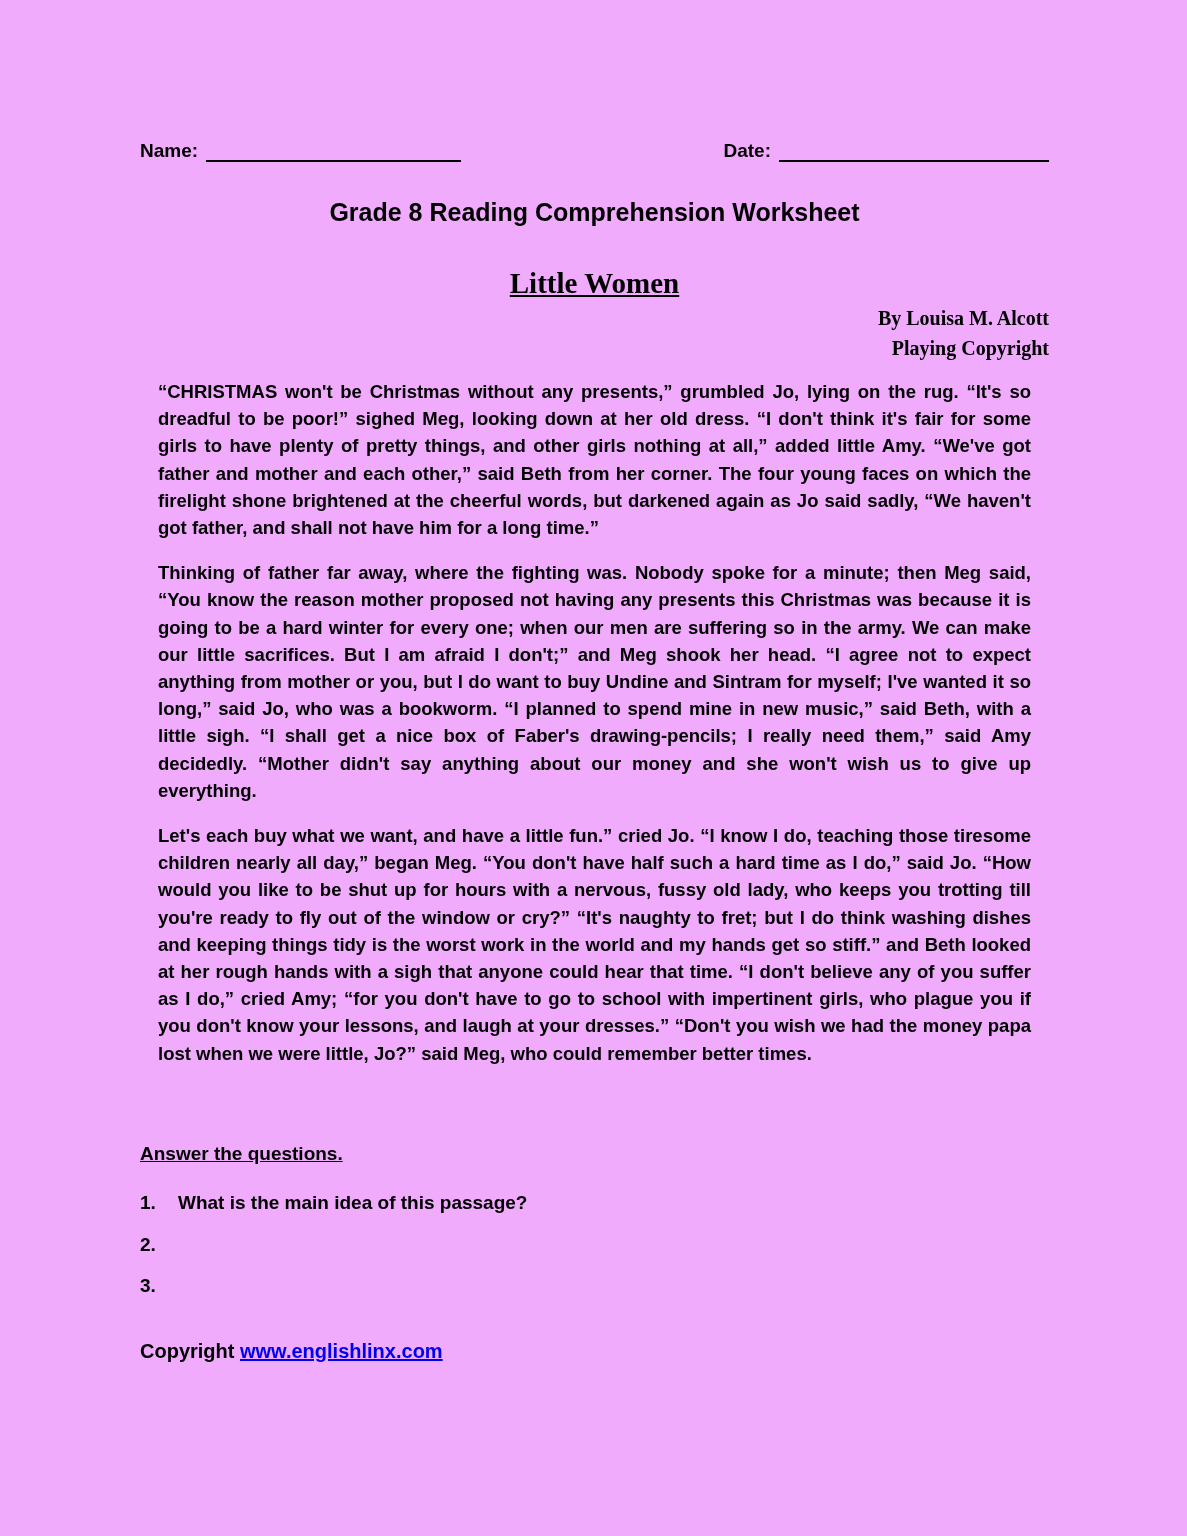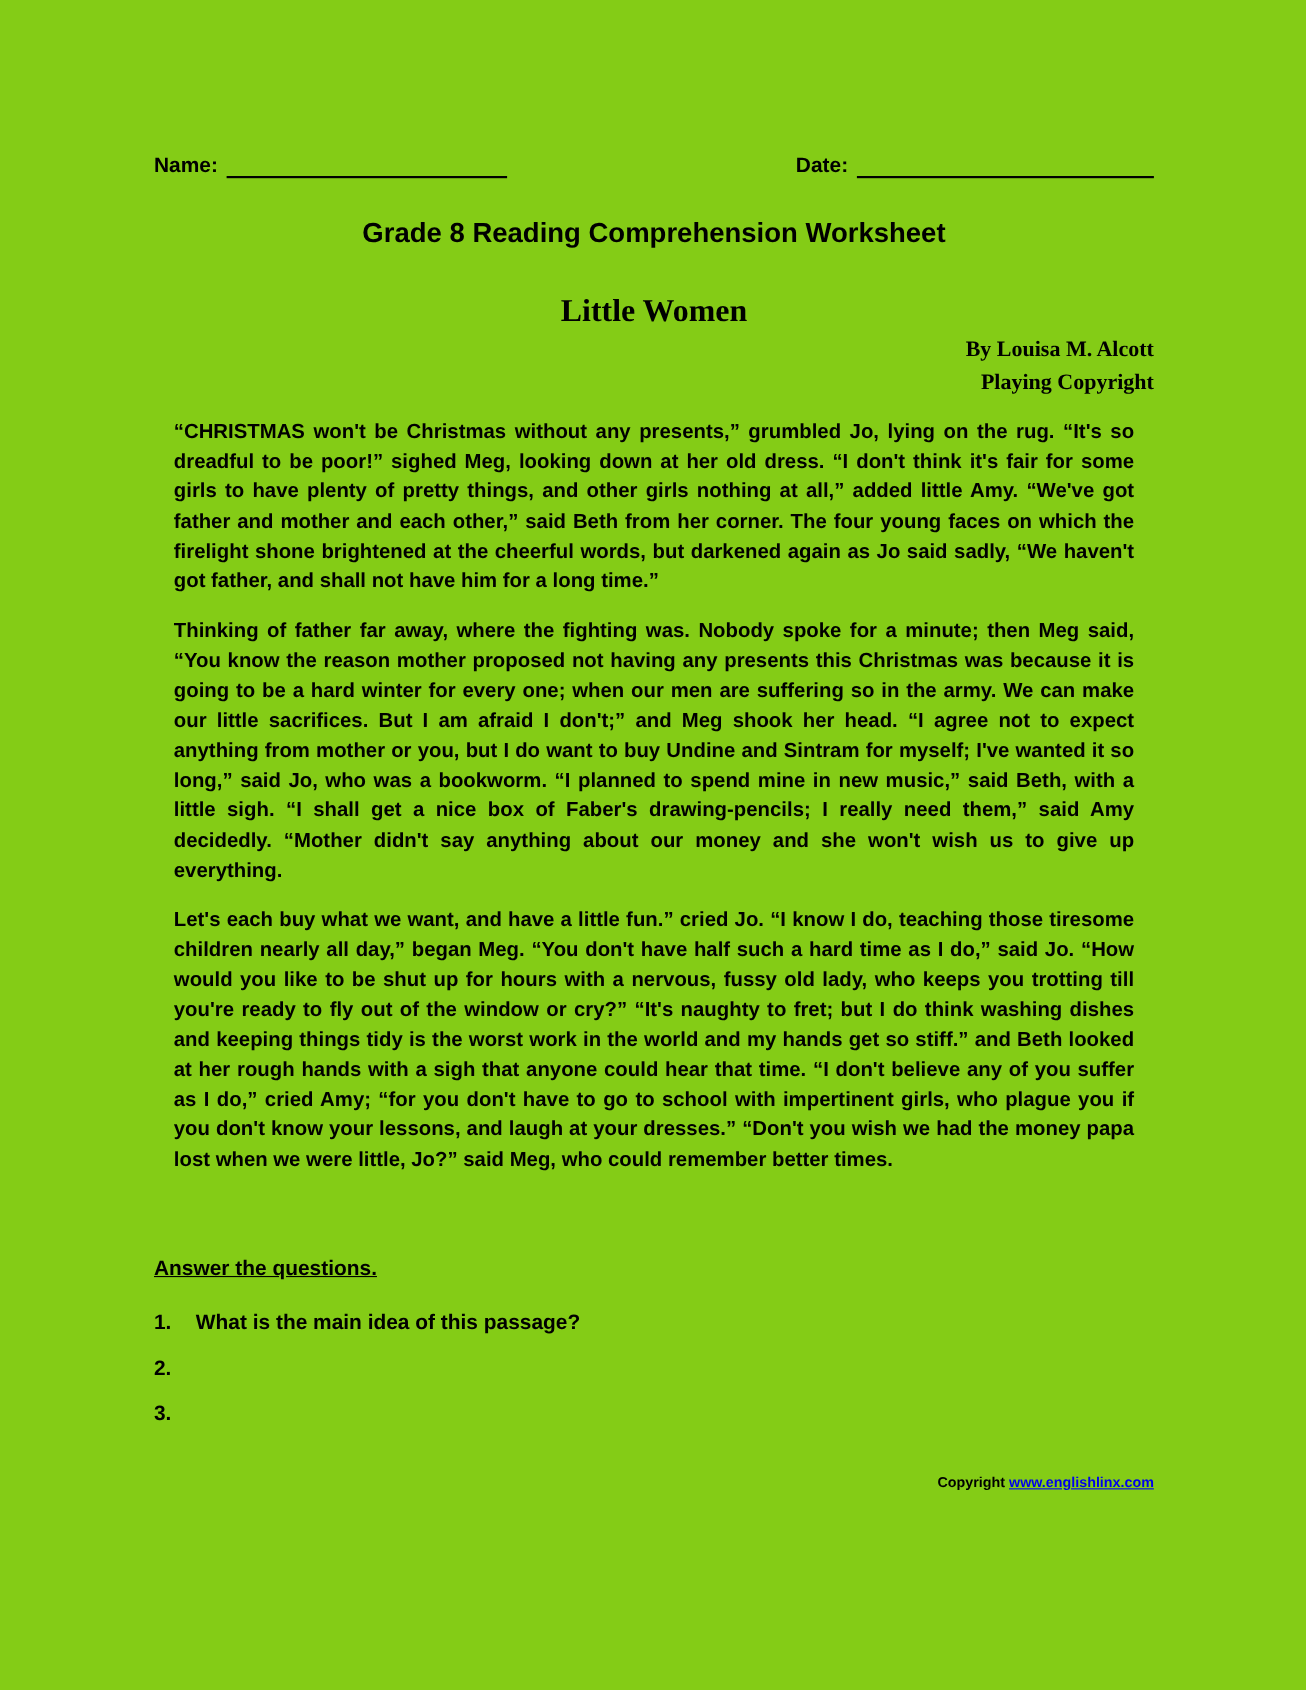--- a/index.html
+++ b/index.html
@@ -3,21 +3,21 @@
 <meta charset="utf-8">
 <style>
   * { box-sizing: border-box; }
   html, body { margin: 0; padding: 0; background: #ffffff; }
   body { font-family: "Liberation Sans", sans-serif; color: #000; }
   .page {
     width: 1187px;
     height: 1536px;
     margin: 0 auto;
     padding: 140px 138px 0 140px;
-    background: #84cc16;
+    background: #f0abfc;
     overflow: hidden;
   }
   .name-date-row {
     display: flex;
     justify-content: space-between;
     align-items: flex-end;
     font-weight: bold;
     font-size: 19px;
   }
   .nd-group { display: flex; align-items: flex-end; }
@@ -37,20 +37,21 @@
     font-weight: bold;
     margin-top: 36px;
   }
 
   .passage-title {
     text-align: center;
     font-family: "Liberation Serif", serif;
     font-size: 29px;
     font-weight: bold;
     margin-top: 40px;
+    text-decoration: underline;
   }
   .passage-author, .passage-subtitle {
     text-align: right;
     font-family: "Liberation Serif", serif;
     font-size: 20px;
     font-weight: bold;
     margin-top: 7px;
   }
 
   .instructions {
@@ -79,22 +80,22 @@
   .question {
     display: flex;
     font-weight: bold;
     font-size: 19px;
     margin-top: 18px;
     line-height: 1.25;
   }
   .q-num { width: 38px; flex: 0 0 38px; }
 
   .footer {
-    text-align: right;
-    font-size: 13px;
+    text-align: left;
+    font-size: 20px;
     font-weight: bold;
     margin-top: 42px;
   }
   .footer a, .footer .link {
     color: #0000ee;
     text-decoration: underline;
     cursor: pointer;
   }
 </style>
 </head>

